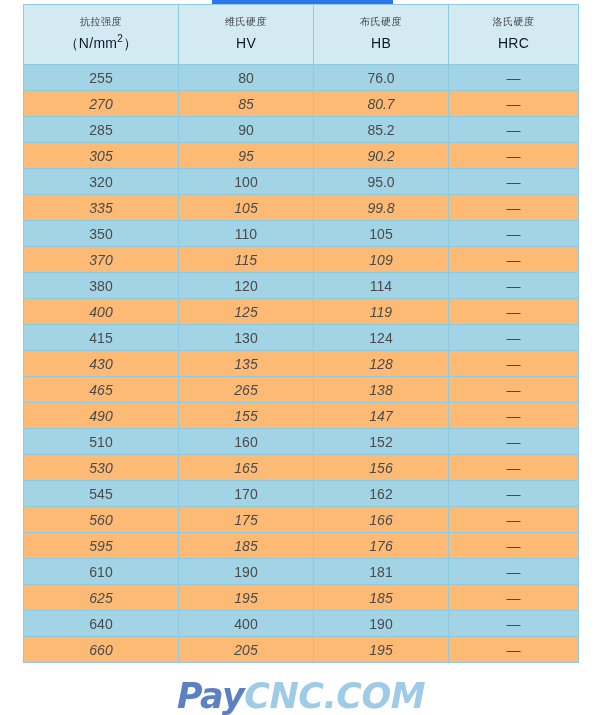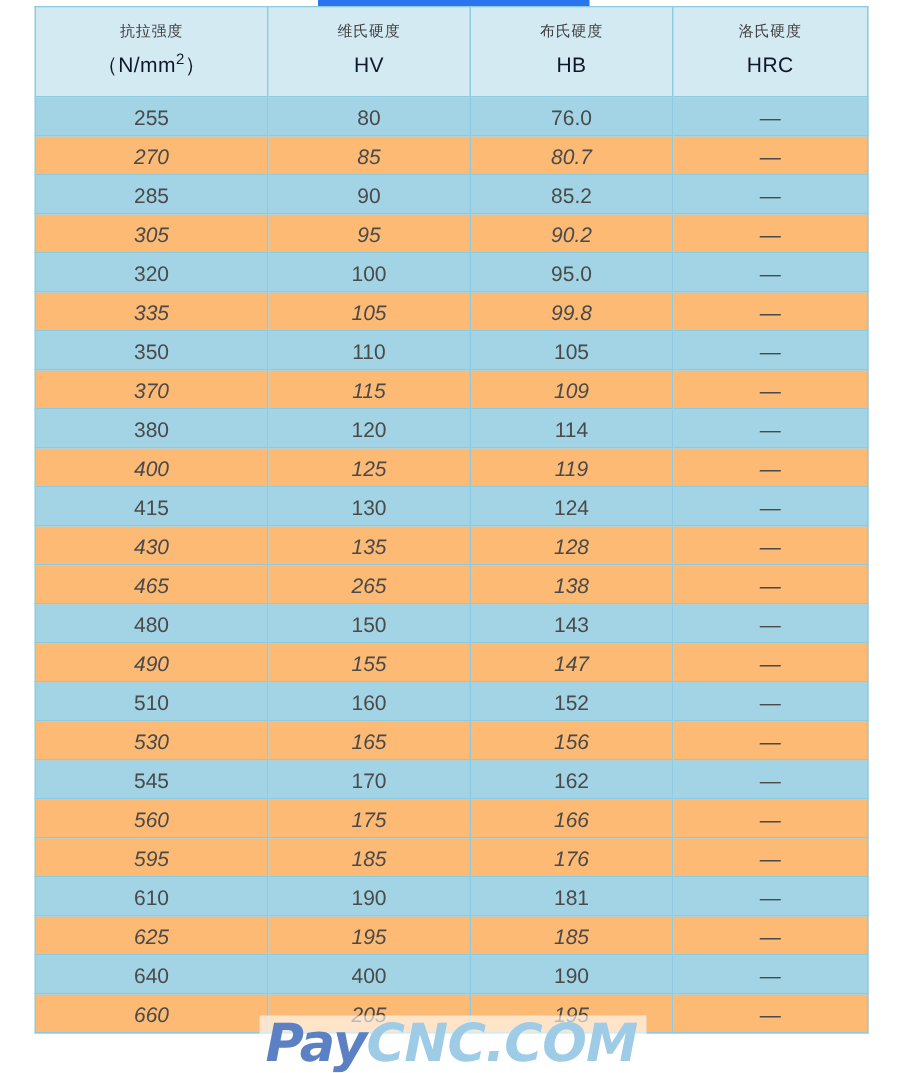--- a/index.html
+++ b/index.html
@@ -219,26 +219,20 @@
           <td>135</td>
           <td>128</td>
           <td>—</td>
         </tr>
         <tr class="even">
           <td>465</td>
           <td>265</td>
           <td>138</td>
           <td>—</td>
         </tr>
-        <tr class="odd">
-          <td>480</td>
-          <td>150</td>
-          <td>143</td>
-          <td>—</td>
-        </tr>
         <tr class="even">
           <td>490</td>
           <td>155</td>
           <td>147</td>
           <td>—</td>
         </tr>
         <tr class="odd">
           <td>510</td>
           <td>160</td>
           <td>152</td>

